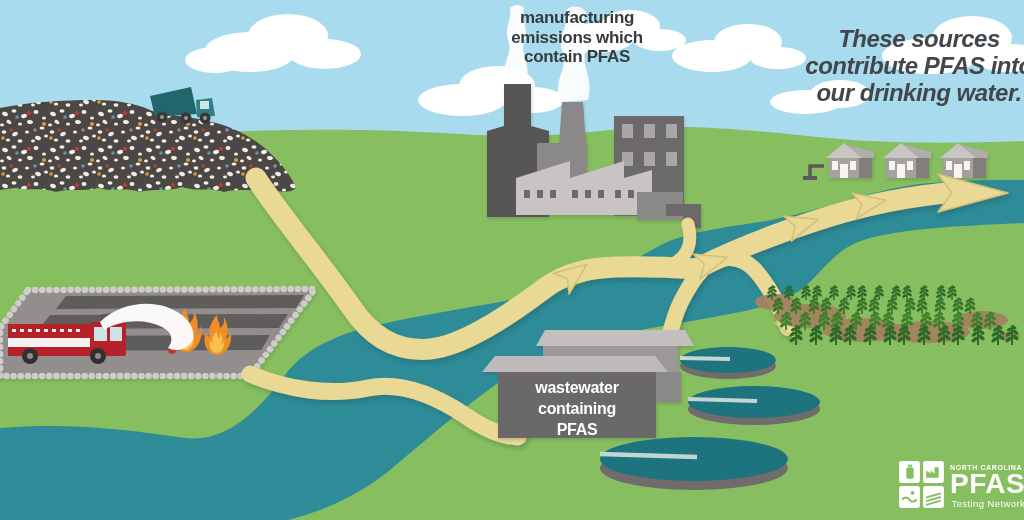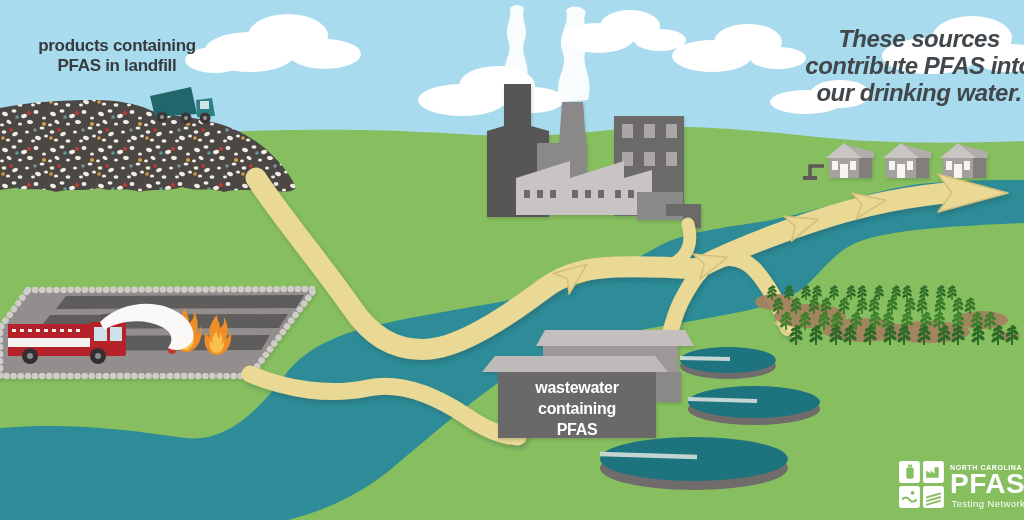--- a/index.html
+++ b/index.html
@@ -349,22 +349,23 @@
           <use href="#plant" transform="translate(924 345) scale(1.08)" color="#2d6a27"></use>
           <use href="#plant" transform="translate(944 345) scale(1.08)" color="#2d6a27"></use>
           <use href="#plant" transform="translate(958 345) scale(1.08)" color="#2d6a27"></use>
           <use href="#plant" transform="translate(978 345) scale(1.08)" color="#2d6a27"></use>
           <use href="#plant" transform="translate(998 345) scale(1.08)" color="#2d6a27"></use>
           <use href="#plant" transform="translate(1012 345) scale(1.08)" color="#2d6a27"></use>
         </g>
   </g>
 </svg>
 
-<div class="label" id="label-landfill">products containing
-PFAS in landfill</div>
+<div class="label" id="label-manufacturing">manufacturing
+emissions which
+contain PFAS</div>
 <div class="label" id="headline">These sources
 contribute PFAS into
 our drinking water.</div>
 <div class="label" id="label-wastewater">wastewater
 containing
 PFAS</div>
 
 <div class="logo">
   <svg width="46" height="48" viewBox="0 0 44 46">
     <rect x="0" y="0" width="20" height="21" rx="2.5" fill="#ffffff"></rect>

